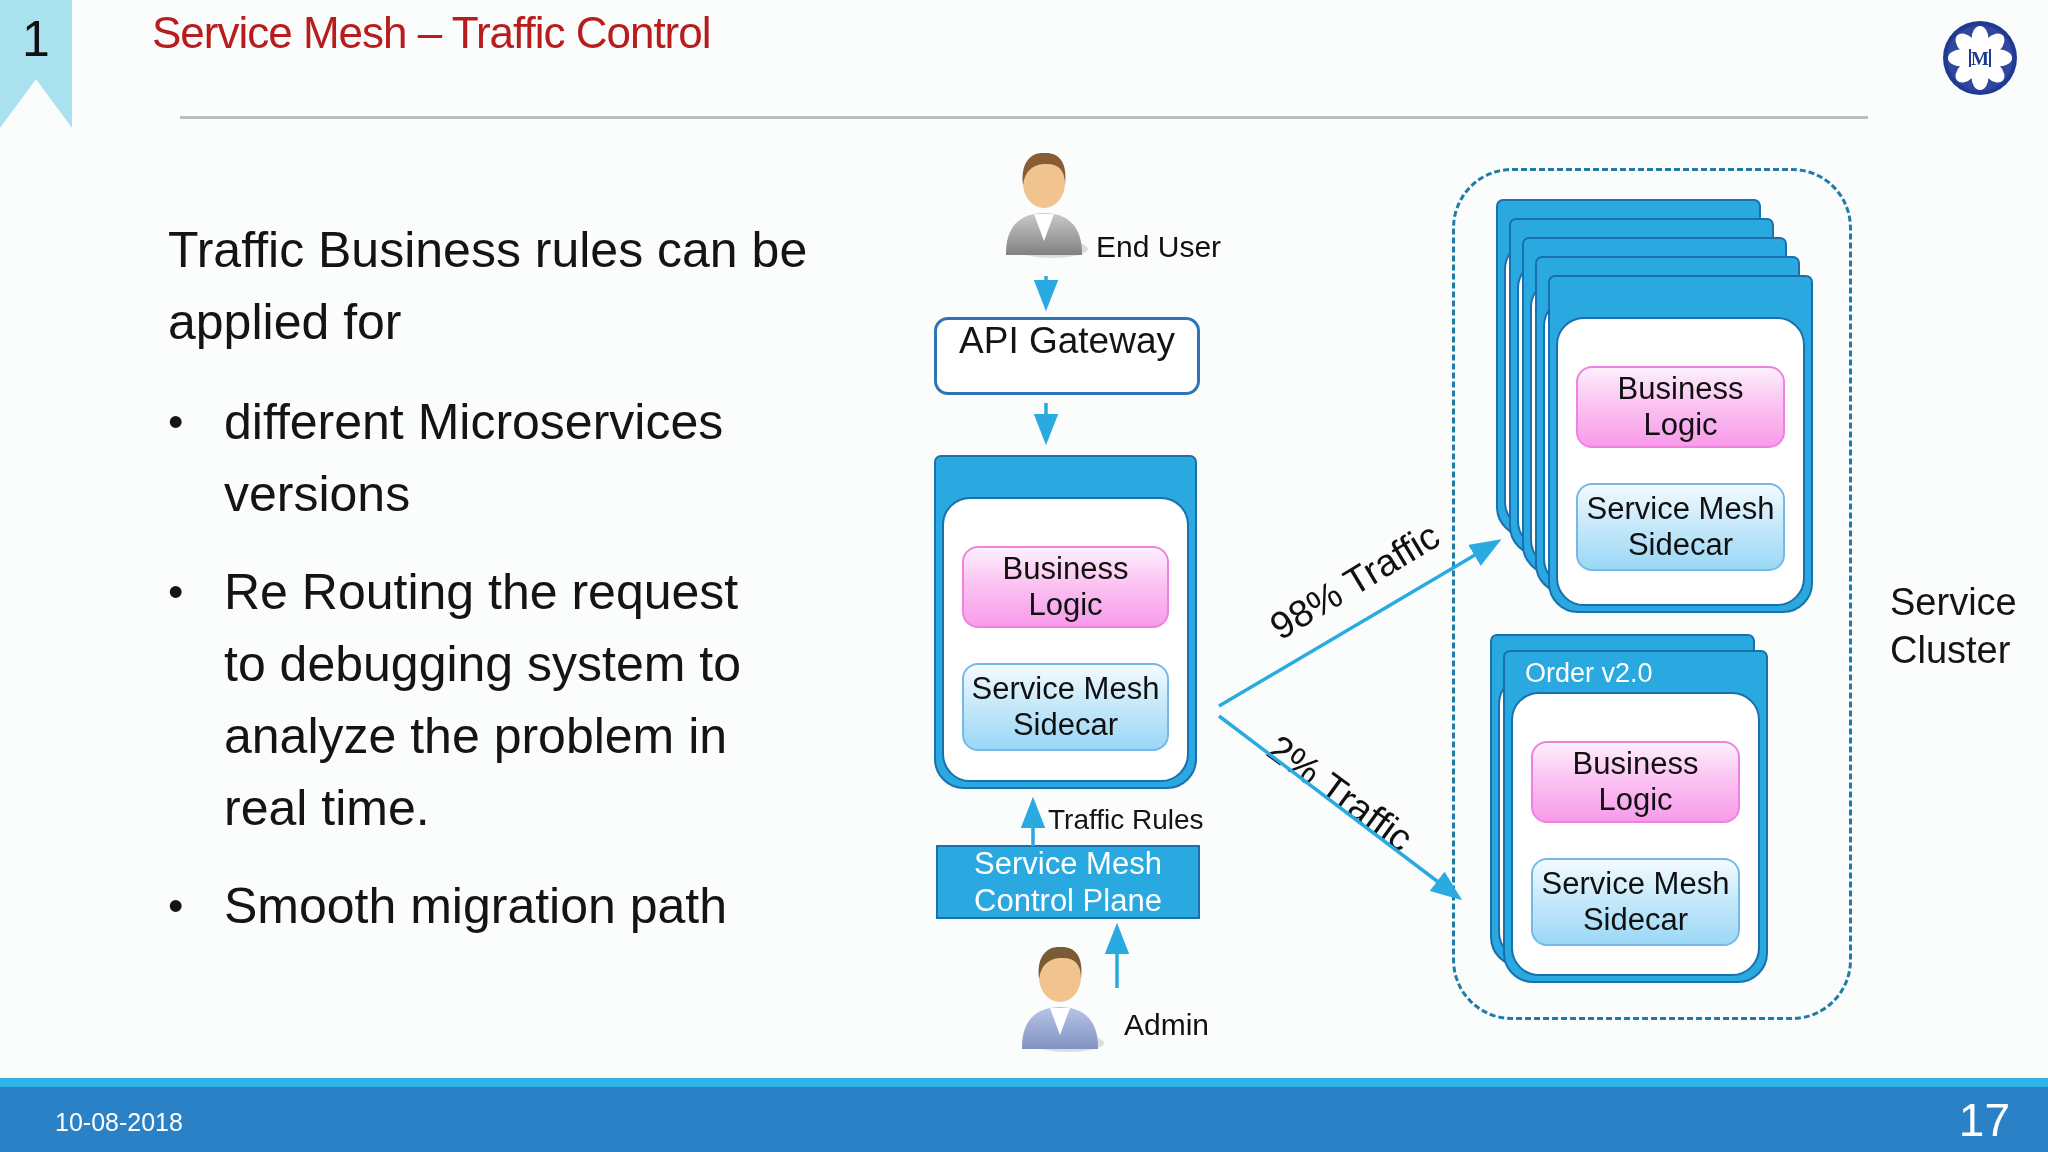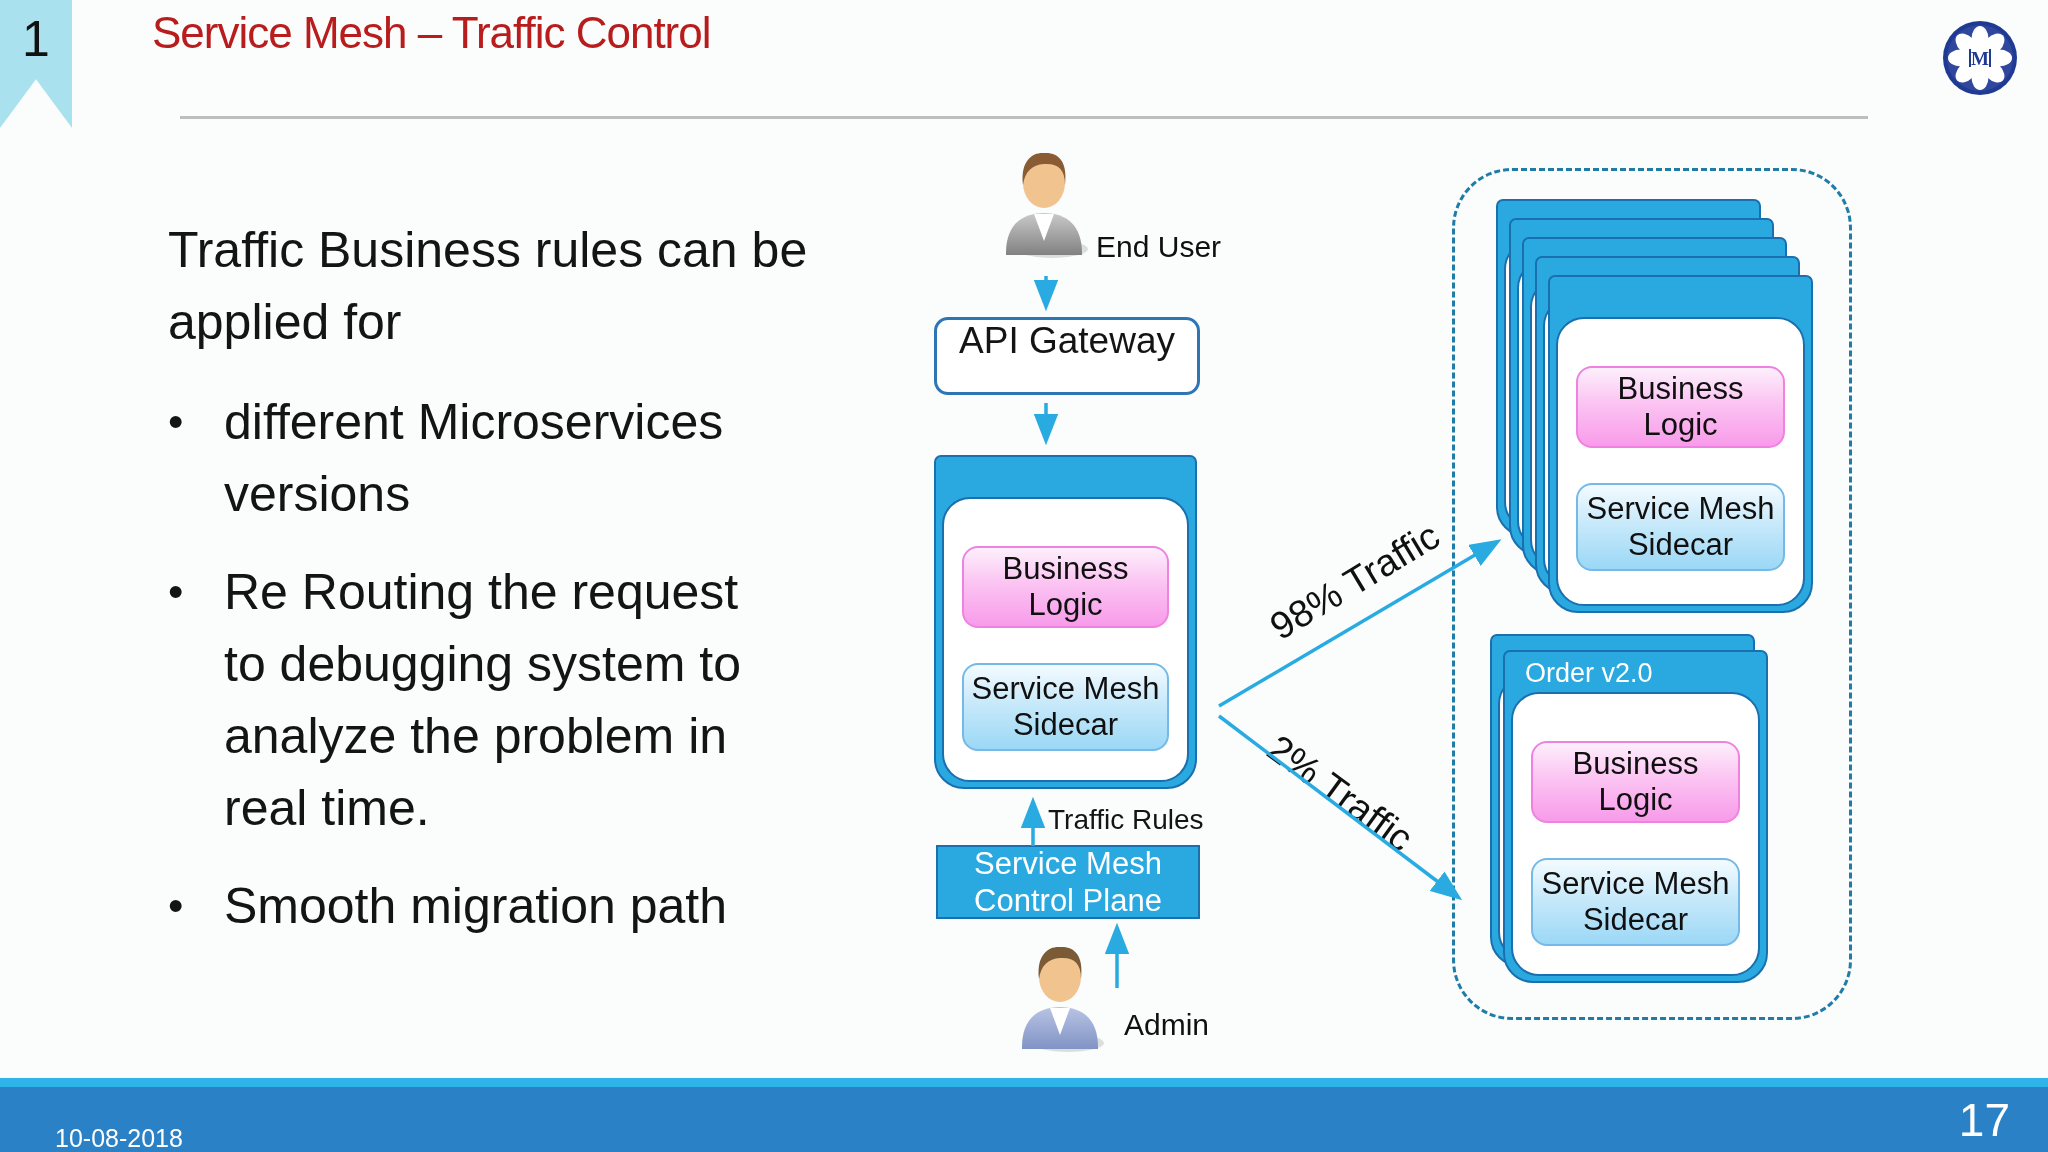--- a/index.html
+++ b/index.html
@@ -50,21 +50,21 @@
 
   #cluster-dashed{left:1452px;top:168px;width:400px;height:852px;border:3px dashed #1f7ca6;
     border-radius:60px;box-sizing:border-box;}
   #cluster-label{left:1890px;top:578px;font-size:38px;line-height:48px;white-space:pre-line;}
 
   .rot-label{font-size:38px;color:#101010;text-align:center;white-space:nowrap;}
 
   
   #footer-strip{left:0;top:1078px;width:2048px;height:9px;background:#2fb4ea;}
   #footer-bar{left:0;top:1087px;width:2048px;height:65px;background:#2a81c5;}
-  #footer-date{left:55px;top:1108px;font-size:25px;color:#fff;margin-top:16px;}
+  #footer-date{left:55px;top:1108px;font-size:25px;color:#fff;}
   #footer-page{right:38px;top:1093px;font-size:46px;color:#fff;}
 
   svg.overlay{position:absolute;left:0;top:0;pointer-events:none;}
 </style>
 </head>
 <body>
 
 <div id="slide">
 
   <div class="abs" id="ribbon">
@@ -161,20 +161,22 @@
       <ellipse cx="54" cy="102" rx="36" ry="9" fill="rgba(0,0,0,0.12)"></ellipse>
       <path d="M8,106 C8,78 24,66 46,66 C68,66 84,78 84,106 L84,108 L8,108 Z" fill="url(#suit-blue)"></path>
       <polygon points="36,67 56,67 46,94" fill="#ffffff"></polygon>
       <ellipse cx="46" cy="36" rx="21" ry="25" fill="#f1c48f"></ellipse>
       <path d="M25,38 C22,12 36,5 46,6 C60,5 70,14 67,38 C67,22 60,16 46,17 C34,18 27,24 25,38 Z" fill="#7b5a36"></path>
     </svg>
   </div>
   <div class="abs dlabel" style="left:1124px;top:1008px;">Admin</div>
 
   <div class="abs" id="cluster-dashed"></div>
+  <div class="abs" id="cluster-label">Service
+Cluster</div>
 
   <div class="abs card" style="left:1496px;top:199px;width:265px;height:338px;">
     <div class="card-body"></div>
   </div>
   <div class="abs card" style="left:1509px;top:218px;width:265px;height:338px;">
     <div class="card-body"></div>
   </div>
   <div class="abs card" style="left:1522px;top:237px;width:265px;height:338px;">
     <div class="card-body"></div>
   </div>

